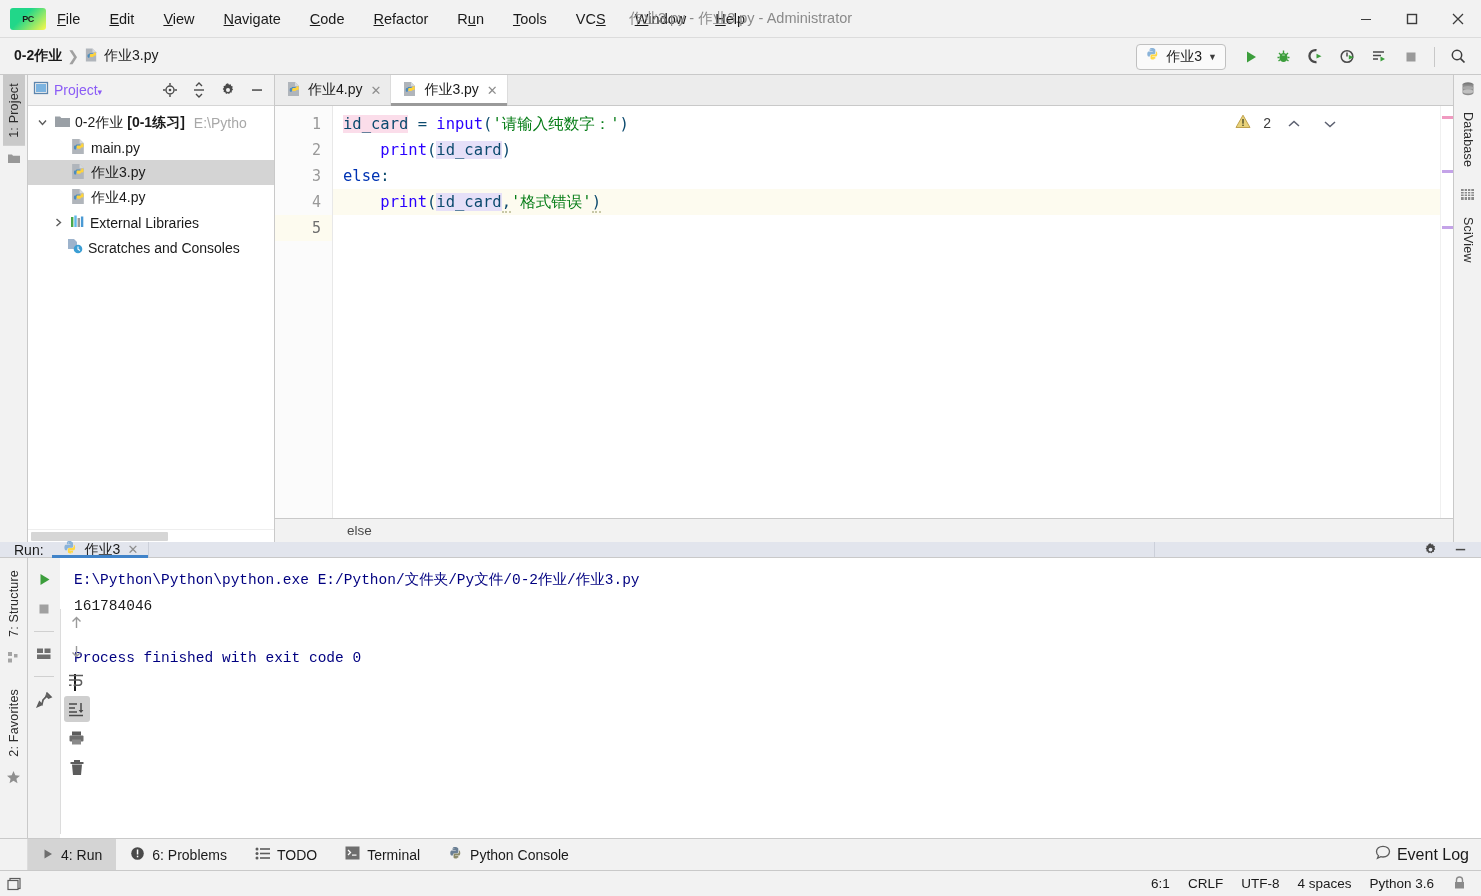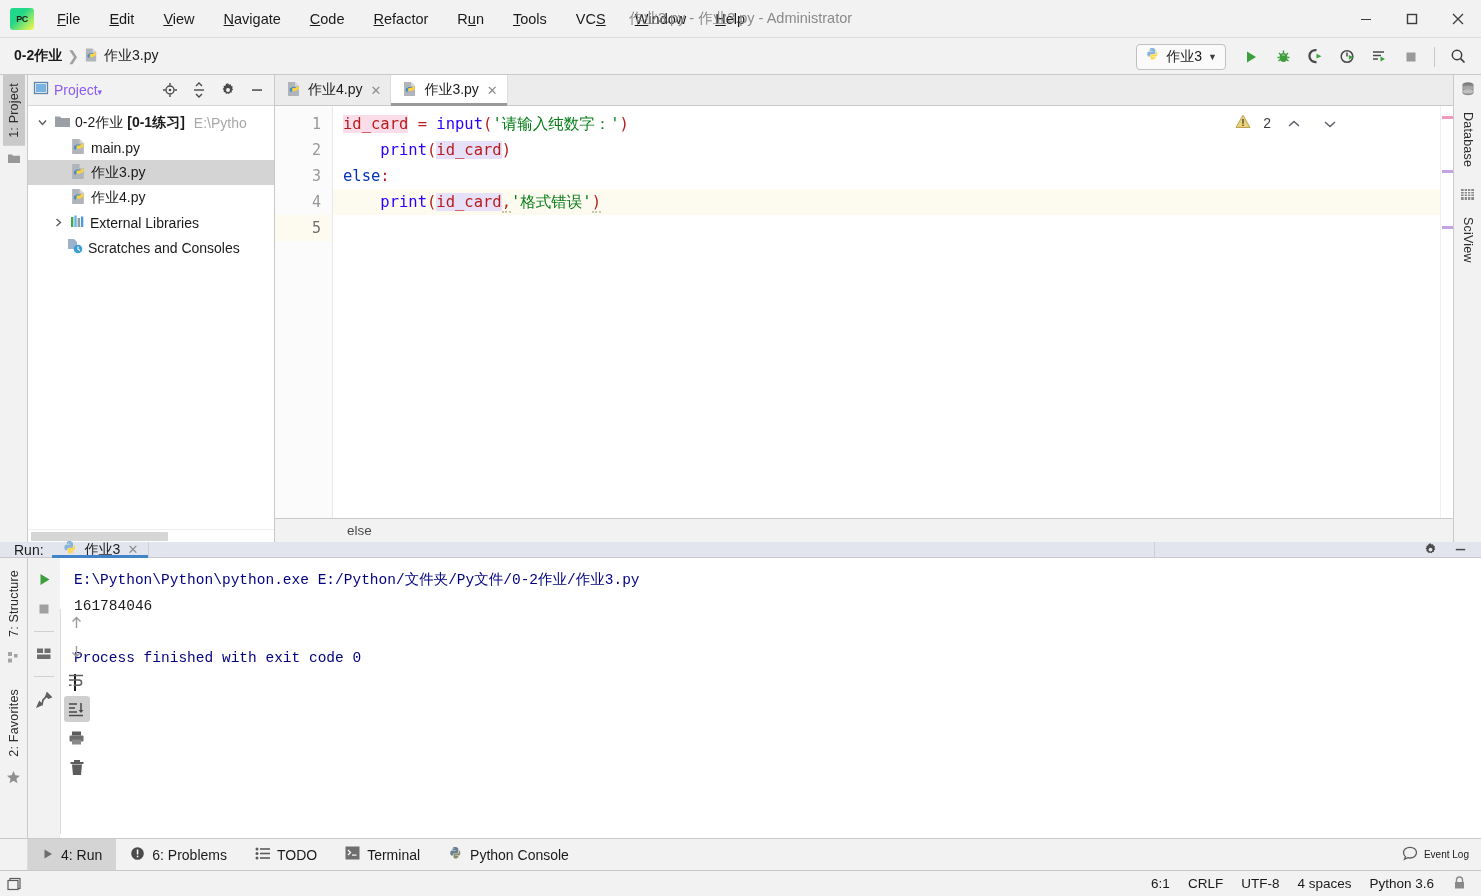--- a/index.html
+++ b/index.html
@@ -11,21 +11,21 @@
     -webkit-font-smoothing: antialiased;
   }
   .app { position: relative; width: 1481px; height: 896px; display: flex; flex-direction: column; }
 
   
   .titlebar {
     height: 38px; background: #f2f2f2; display: flex; align-items: center;
     border-bottom: 1px solid #dcdcdc; position: relative; flex: none;
   }
   .pc-logo {
-    width: 24px; height: 22px; margin-left: 10px; margin-right: 12px;
+    width: 36px; height: 22px; margin-left: 10px; 
     border-radius: 3px; position: relative; flex: none;
     background: linear-gradient(135deg,#21d789 0%,#21d789 38%,#fcf84a 100%);
     display: flex; align-items: center; justify-content: center;
   }
   .pc-logo .pc-inner {
     color: #1b1b1b; font-size: 9px; font-weight: bold; letter-spacing: -0.5px;
     font-family: "Liberation Sans", sans-serif;
   }
   .menubar { display: flex; align-items: center; gap: 7px; }
   .menu-item {
@@ -154,21 +154,21 @@
   }
   .cl {
     height: 26px; line-height: 26px; font-family: "DejaVu Sans Mono", monospace;
     font-size: 15.5px; color: #080808; white-space: pre; padding-left: 10px;
   }
   .cl.caret { background: #fdfbef; }
   .tok-kw { color: #0033b3; font-weight: normal; }
   .tok-fn { color: #00627a; }
   .tok-builtin { color: #2a00ff; }
   .tok-str { color: #067d17; }
-  .tok-id { color: #b91c1c; }
+  .tok-id { color: #0c4a6e; }
   .hl-write { background: #fbddea; }
   .hl-read { background: #e6e0f8; }
   .wavy {
     border-bottom: 2px dotted #c8c8a8; padding-bottom: 0px;
     text-decoration: none;
   }
   .warn-badge {
     position: absolute; right: 97px; top: 8px; display: flex; align-items: center; gap: 10px;
     font-size: 14px; color: #3c3c3c;
   }
@@ -254,21 +254,21 @@
     height: 32px; background: #f2f2f2; border-top: 1px solid #c9c9c9;
     display: flex; align-items: stretch; flex: none;
   }
   .bb-spacer-left { width: 28px; border-right: 1px solid #dcdcdc; }
   .bb-tab {
     display: flex; align-items: center; gap: 7px; padding: 0 14px;
     font-size: 14px; color: #1a1a1a;
   }
   .bb-tab.active { background: #d4d4d4; }
   .bb-flex { flex: 1; }
-  .bb-right { display: flex; align-items: center; padding-right: 12px; gap: 6px; font-size: 10px; color: #1a1a1a; }
+  .bb-right { display: flex; align-items: center; padding-right: 12px; gap: 6px; font-size: 16px; color: #1a1a1a; }
 
   
   .statusbar {
     height: 26px; background: #f2f2f2; border-top: 1px solid #c9c9c9;
     display: flex; align-items: center; flex: none; position: relative;
   }
   .sb-left-icon { width: 28px; display: flex; align-items: center; justify-content: center; }
   .sb-flex { flex: 1; }
   .sb-item { font-size: 13.5px; color: #1a1a1a; padding: 0 9px; white-space: nowrap; }
   .watermark {

